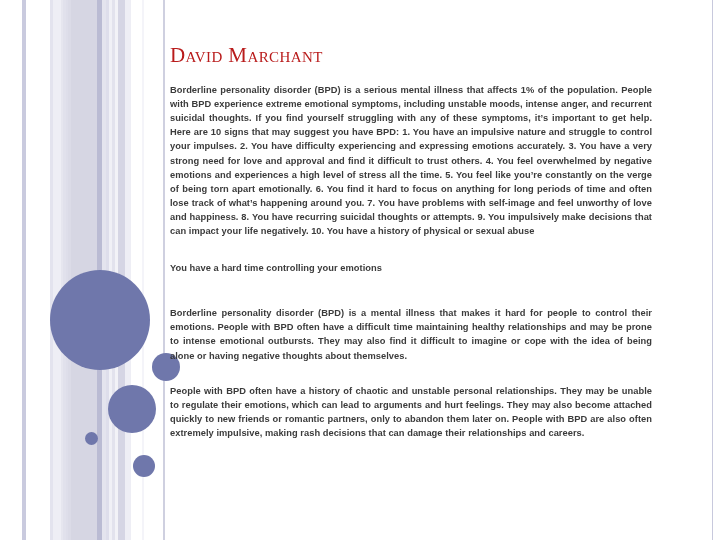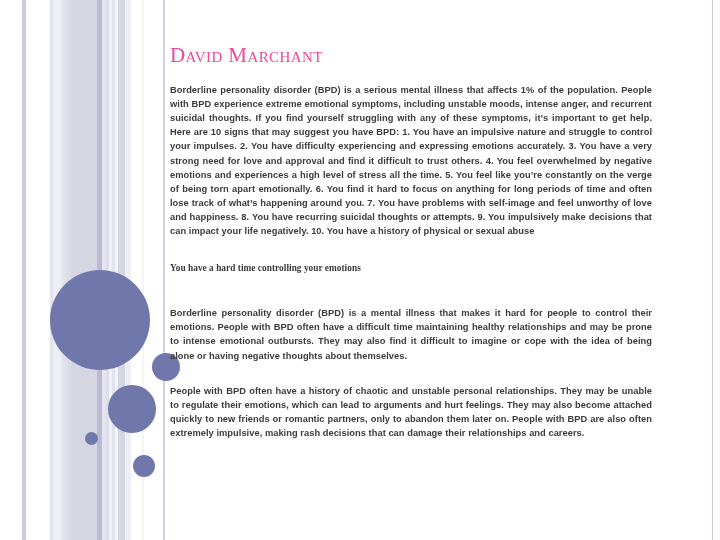--- a/index.html
+++ b/index.html
@@ -122,24 +122,24 @@
 
   <div class="deco-circle" id="circle-large" style="background: rgb(111, 119, 171);"></div>
   <div class="deco-circle" id="circle-medium" style="background: rgb(111, 119, 171);"></div>
   <div class="deco-circle" id="circle-right" style="background: rgb(111, 119, 171);"></div>
   <div class="deco-circle" id="circle-small" style="background: rgb(111, 119, 171);"></div>
   <div class="deco-circle" id="circle-bottom" style="background: rgb(111, 119, 171);"></div>
 
   <div id="right-rule"></div>
 
   <div id="content">
-    <h1 id="page-title" style="color: #ec4899;">David Marchant</h1>
+    <h1 id="page-title" style="color: #b91c1c;">David Marchant</h1>
 
     <p class="body-para para-lead" style="color: rgb(59, 59, 59);">Borderline personality disorder (BPD) is a serious mental illness that affects 1% of the population. People with BPD experience extreme emotional symptoms, including unstable moods, intense anger, and recurrent suicidal thoughts. If you find yourself struggling with any of these symptoms, it’s important to get help. Here are 10 signs that may suggest you have BPD: 1. You have an impulsive nature and struggle to control your impulses. 2. You have difficulty experiencing and expressing emotions accurately. 3. You have a very strong need for love and approval and find it difficult to trust others. 4. You feel overwhelmed by negative emotions and experiences a high level of stress all the time. 5. You feel like you’re constantly on the verge of being torn apart emotionally. 6. You find it hard to focus on anything for long periods of time and often lose track of what’s happening around you. 7. You have problems with self-image and feel unworthy of love and happiness. 8. You have recurring suicidal thoughts or attempts. 9. You impulsively make decisions that can impact your life negatively. 10. You have a history of physical or sexual abuse</p>
 
-    <p class="body-para para-heading" style="color: rgb(59, 59, 59); font-family: Liberation Serif, serif;">You have a hard time controlling your emotions</p>
+    <p class="body-para para-heading" style="color: rgb(59, 59, 59);">You have a hard time controlling your emotions</p>
 
     <p class="body-para" style="color: rgb(59, 59, 59);">Borderline personality disorder (BPD) is a mental illness that makes it hard for people to control their emotions. People with BPD often have a difficult time maintaining healthy relationships and may be prone to intense emotional outbursts. They may also find it difficult to imagine or cope with the idea of being alone or having negative thoughts about themselves.</p>
 
     <p class="body-para" style="color: rgb(59, 59, 59);">People with BPD often have a history of chaotic and unstable personal relationships. They may be unable to regulate their emotions, which can lead to arguments and hurt feelings. They may also become attached quickly to new friends or romantic partners, only to abandon them later on. People with BPD are also often extremely impulsive, making rash decisions that can damage their relationships and careers.</p>
   </div>
 
 </div>
 
 </body></html>

